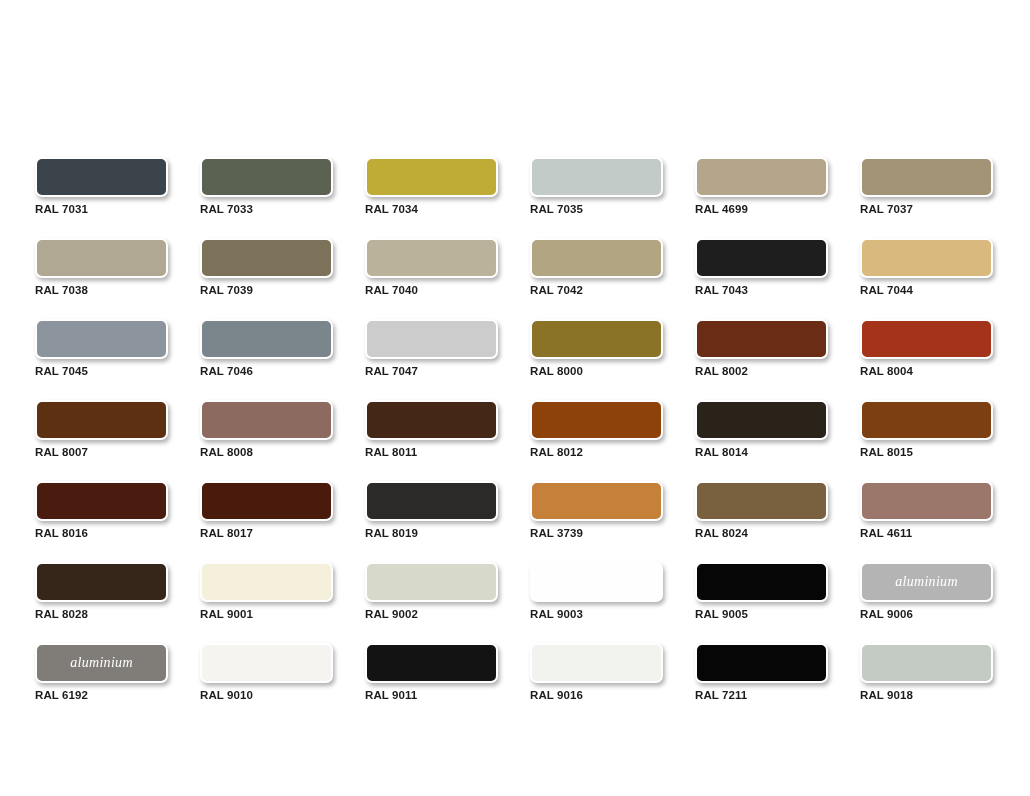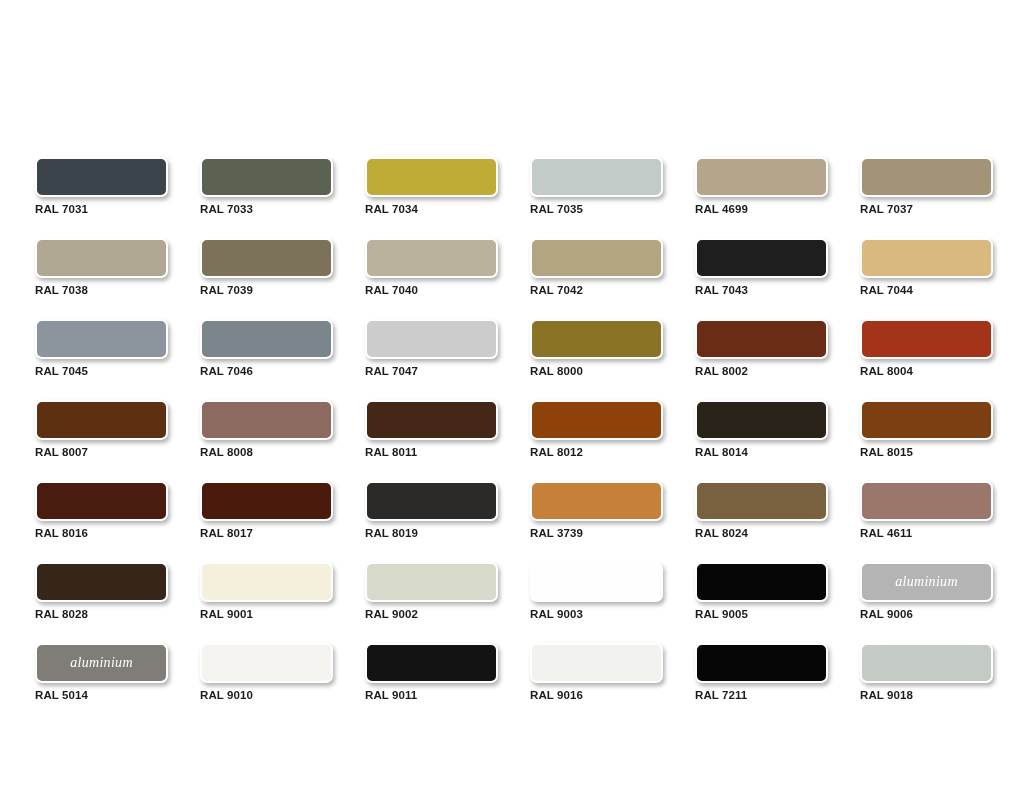--- a/index.html
+++ b/index.html
@@ -219,21 +219,21 @@
       <div class="swatch-cell">
         <div class="swatch-chip bordered" style="background-color: rgb(180, 180, 180);">
           <span class="chip-text">aluminium</span>
         </div>
         <div class="swatch-label">RAL 9006</div>
       </div>
       <div class="swatch-cell">
         <div class="swatch-chip bordered" style="background-color: rgb(128, 125, 121);">
           <span class="chip-text">aluminium</span>
         </div>
-        <div class="swatch-label">RAL 5014</div>
+        <div class="swatch-label">RAL 6192</div>
       </div>
       <div class="swatch-cell">
         <div class="swatch-chip bordered" style="background-color: rgb(245, 244, 240);"></div>
         <div class="swatch-label">RAL 9010</div>
       </div>
       <div class="swatch-cell">
         <div class="swatch-chip bordered" style="background-color: rgb(19, 19, 19);"></div>
         <div class="swatch-label">RAL 9011</div>
       </div>
       <div class="swatch-cell">

